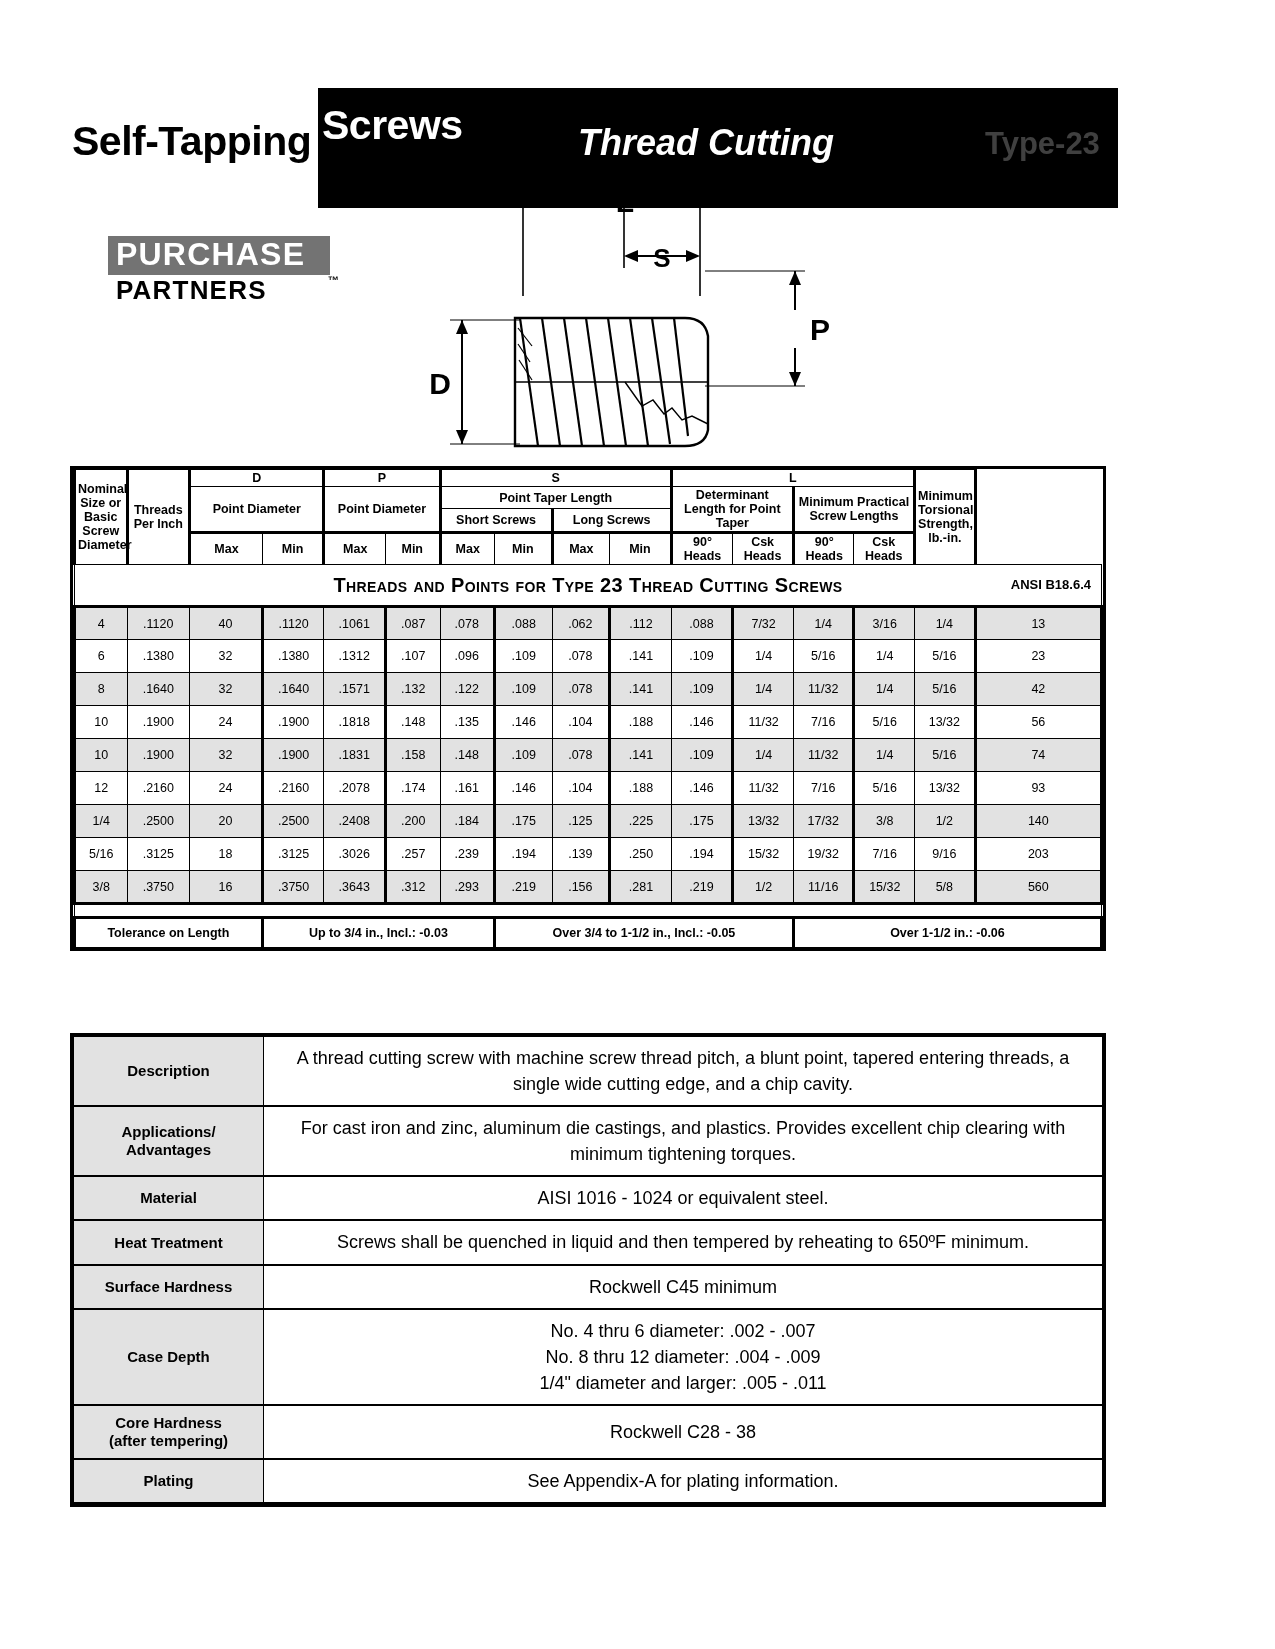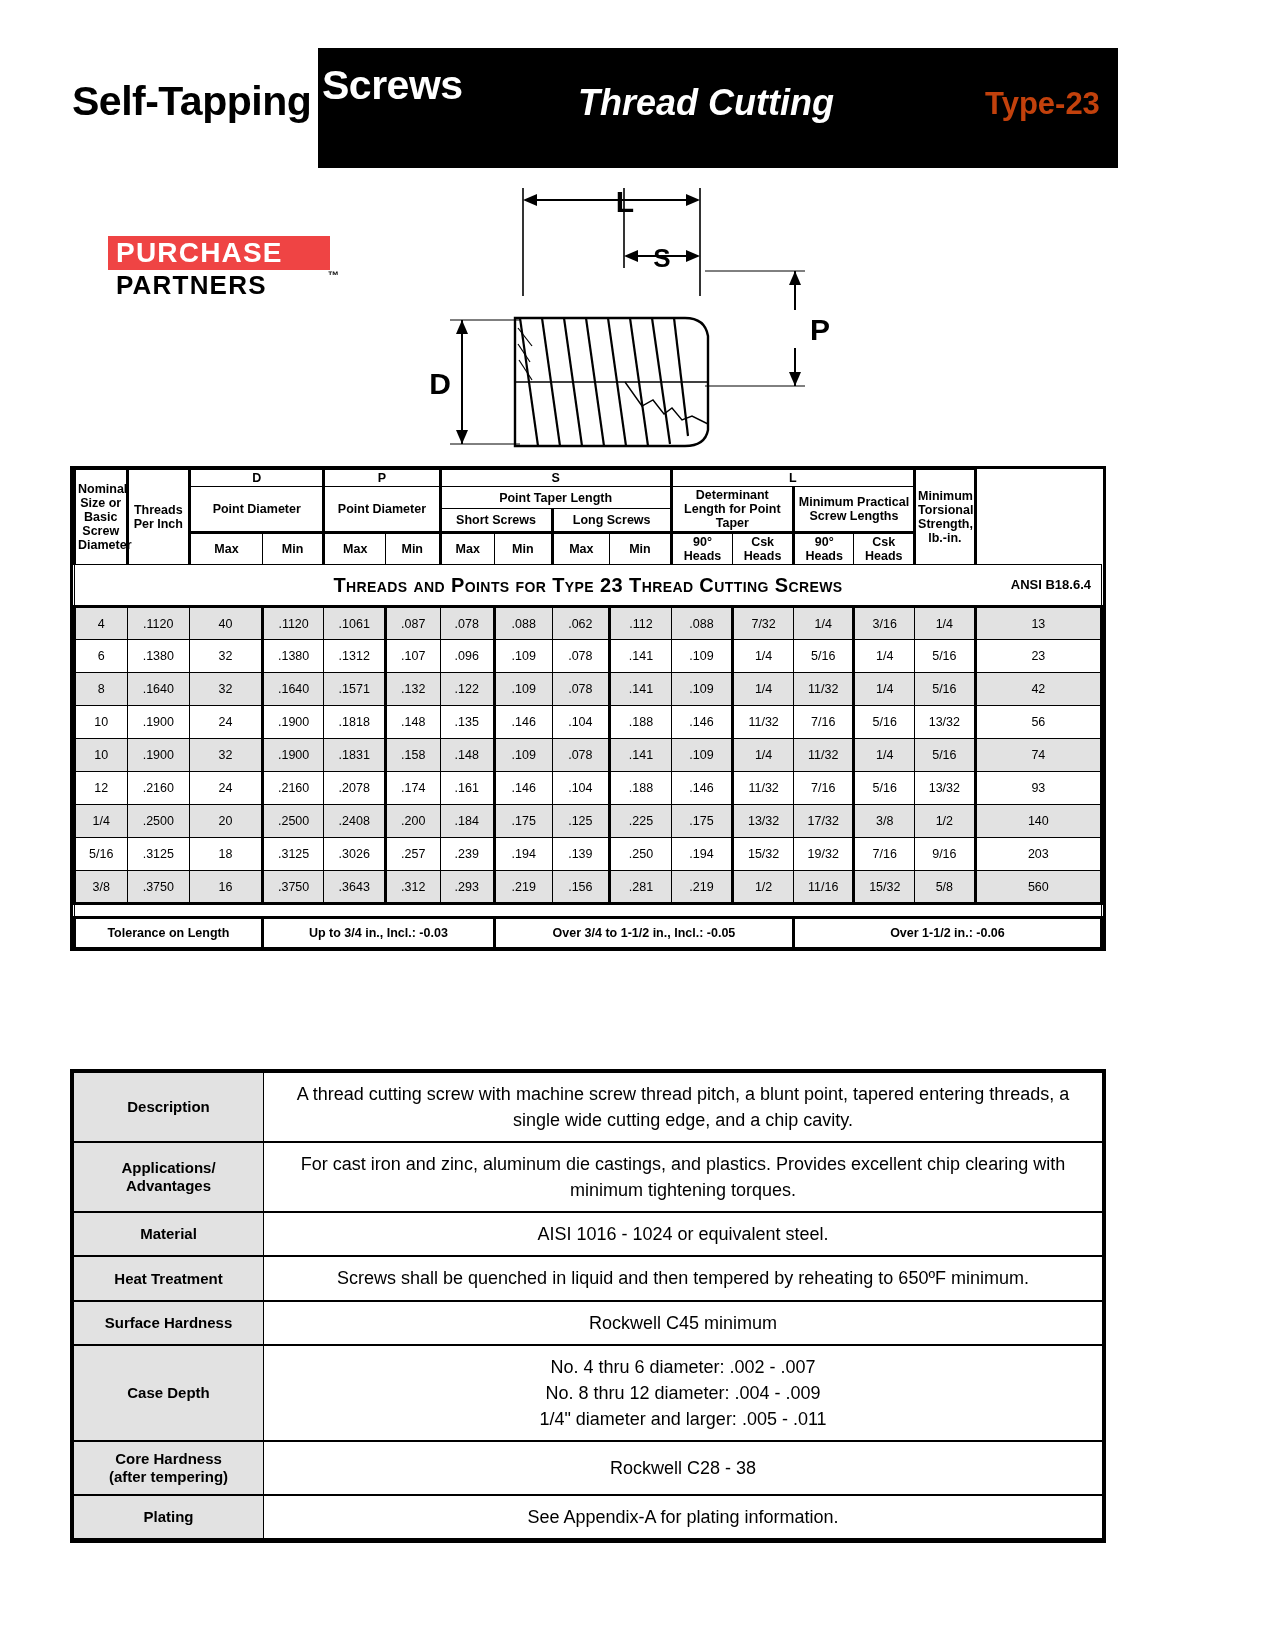--- a/index.html
+++ b/index.html
@@ -12,20 +12,21 @@
     font-family: "Liberation Sans", sans-serif;
     color: #000;
     position: relative;
     overflow: hidden;
   }
 
   
   .header-wrap {
     position: relative;
     height: 170px;
+    margin-top: 40px;
   }
   .header-banner {
     position: absolute;
     left: 318px; top: 48px;
     width: 800px; height: 120px;
     background: #000;
   }
   .hdr-self-tapping {
     position: absolute;
     left: 72px; top: 78px;
@@ -51,34 +52,34 @@
     font-weight: bold;
     font-style: italic;
     color: #fff;
     z-index: 3;
   }
   .hdr-type {
     position: absolute;
     left: 985px; top: 86px;
     font-size: 31px;
     font-weight: bold;
-    color: #c2410c;
+    color: #404040;
     z-index: 3;
   }
 
   
   .logo {
     position: absolute;
     left: 108px; top: 236px;
     width: 222px;
   }
   .logo-line1 {
-    background: #ef4444;
+    background: #737373;
     color: #fff;
-    font-size: 28px;
+    font-size: 32px;
     font-weight: bold;
     letter-spacing: 1.2px;
     padding: 2px 6px 3px 8px;
     line-height: 1.05;
   }
   .logo-line2 {
     position: relative;
     color: #000;
     font-size: 26px;
     font-weight: bold;
@@ -168,21 +169,21 @@
     height: 30px;
     font-size: 13px;
     font-weight: bold;
     border-top: 3px solid #000;
   }
   .tol-val { font-weight: normal; font-size: 13px; }
 
   
   .spec-outer {
     position: absolute;
-    left: 70px; top: 1069px;
+    left: 70px; top: 1033px;
     width: 1036px;
     border: 3px solid #000;
     background: #a21caf;
   }
   table.spec {
     border-collapse: collapse;
     width: 100%;
     table-layout: fixed;
   }
   table.spec td {

